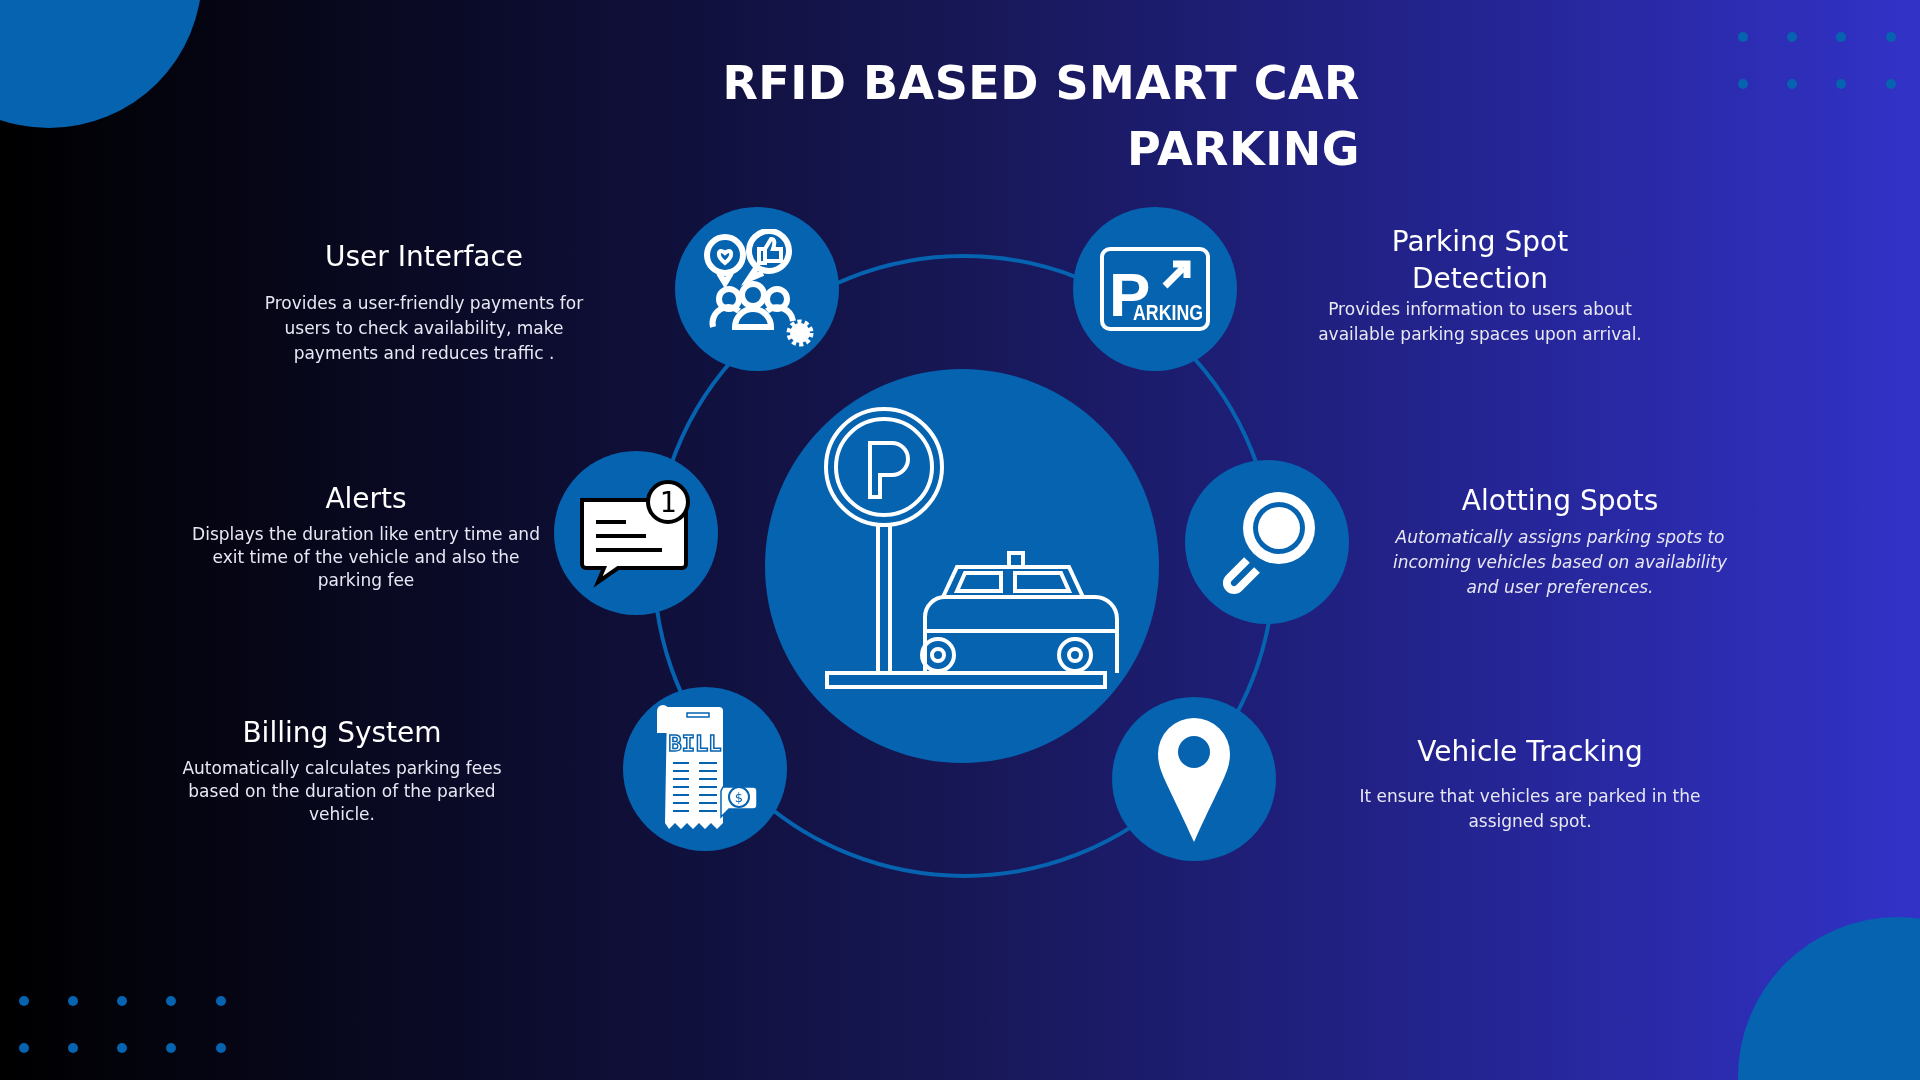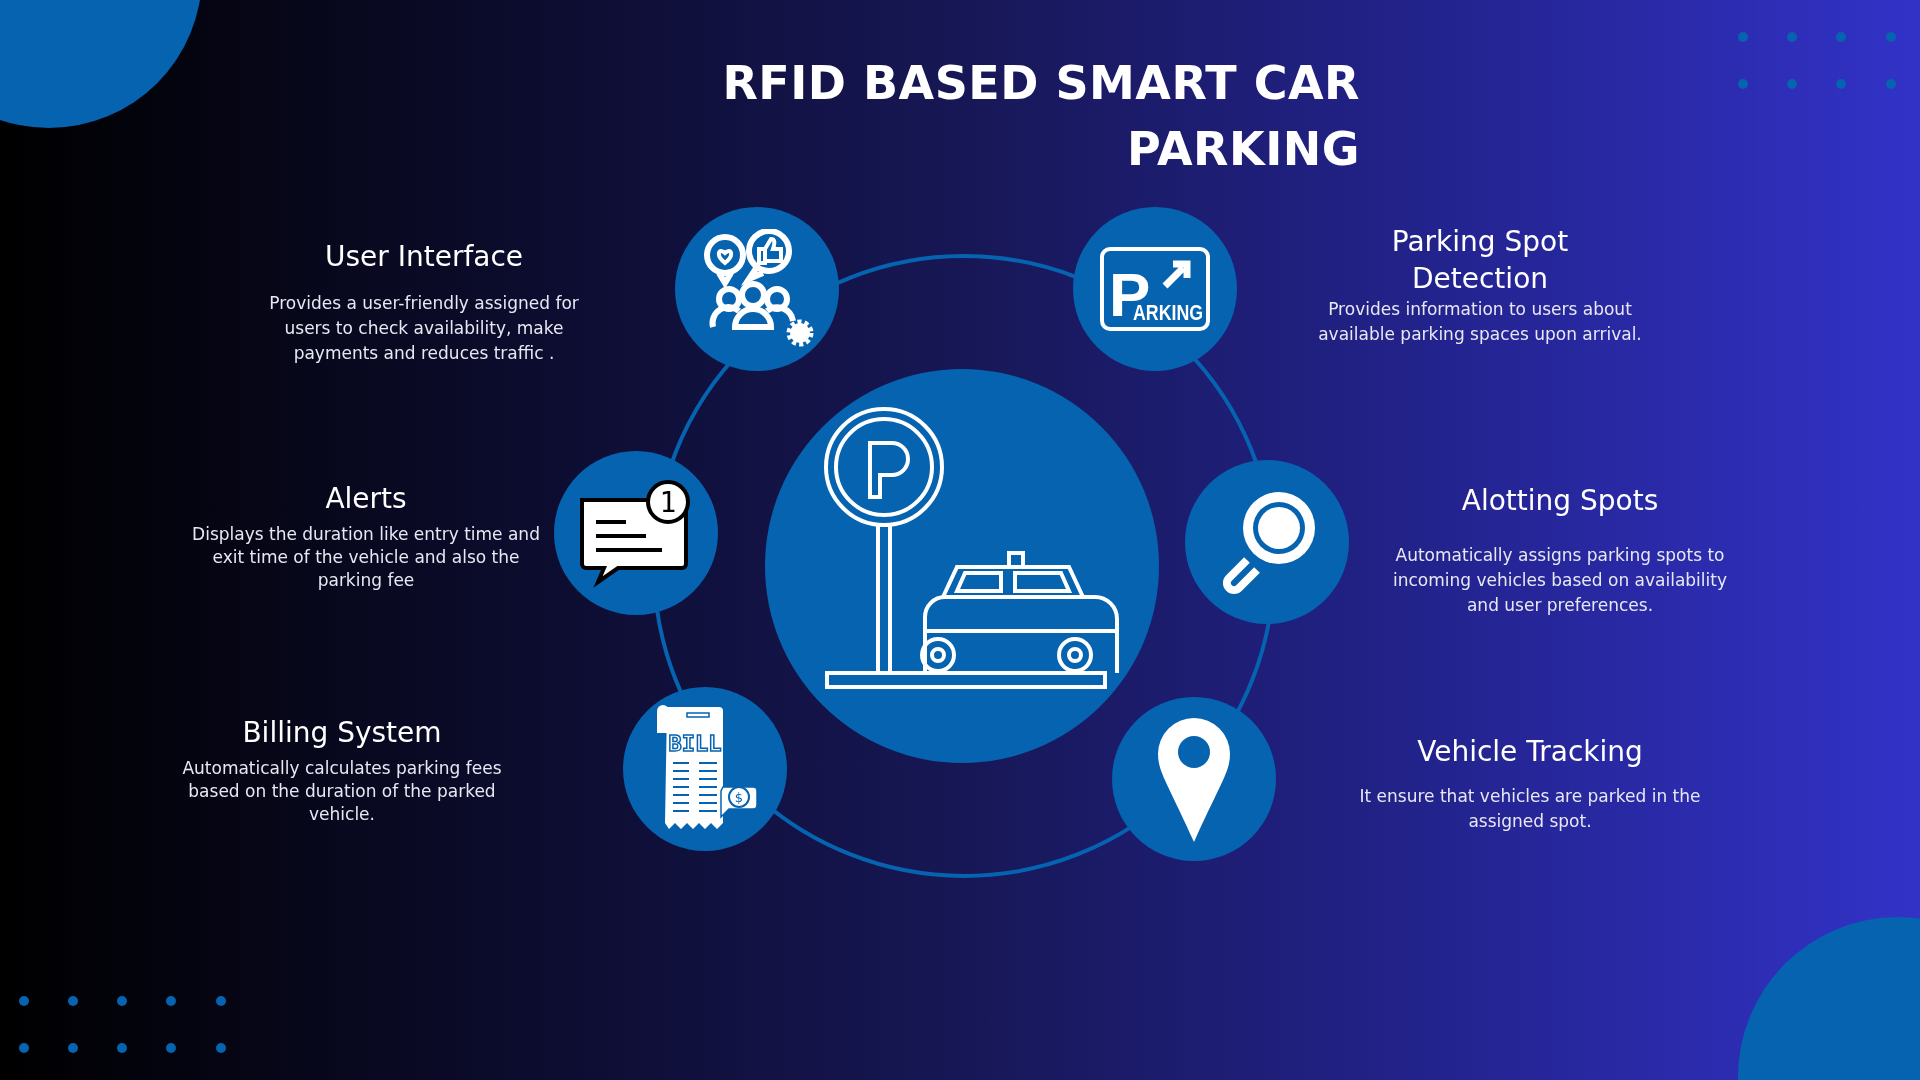--- a/index.html
+++ b/index.html
@@ -156,21 +156,21 @@
   <svg width="80" height="130" viewBox="0 0 80 130">
     <path d="M40 4 a36 36 0 0 1 36 36 c0 18 -10 30 -36 88 c-26 -58 -36 -70 -36 -88 a36 36 0 0 1 36 -36 z" fill="#fff"></path>
     <circle cx="40" cy="38" r="16" fill="#0563b0"></circle>
   </svg>
 </div>
 
 <div class="feat" style="left:239px;width:370px;top:238px;">
   <h3>User Interface</h3>
   <div style="height:16px"></div>
   <p>
-    <span>Provides a user-friendly assigned for</span><br>
+    <span>Provides a user-friendly payments for</span><br>
     <span>users to check availability, make</span><br>
     <span>payments and reduces traffic .</span>
   </p>
 </div>
 
 <div class="feat" style="left:1280px;width:400px;top:223px;">
   <h3>
     <span>Parking Spot</span><br>
     <span>Detection</span>
   </h3>
@@ -184,21 +184,21 @@
   <h3>Alerts</h3>
   <p style="margin-top:6px;line-height:23px;">
     <span>Displays the duration like entry time and</span><br>
     <span>exit time of the vehicle and also the</span><br>
     <span>parking fee</span>
   </p>
 </div>
 
 <div class="feat" style="left:1360px;width:400px;top:482px;">
   <h3>Alotting Spots</h3>
-  <p style="margin-top:24px;">
+  <p style="margin-top:6px;font-style:italic;">
     <span>Automatically assigns parking spots to</span><br>
     <span>incoming vehicles based on availability</span><br>
     <span>and user preferences.</span>
   </p>
 </div>
 
 <div class="feat" style="left:172px;width:340px;top:714px;">
   <h3>Billing System</h3>
   <p style="margin-top:6px;line-height:23px;">
     <span>Automatically calculates parking fees</span><br>

